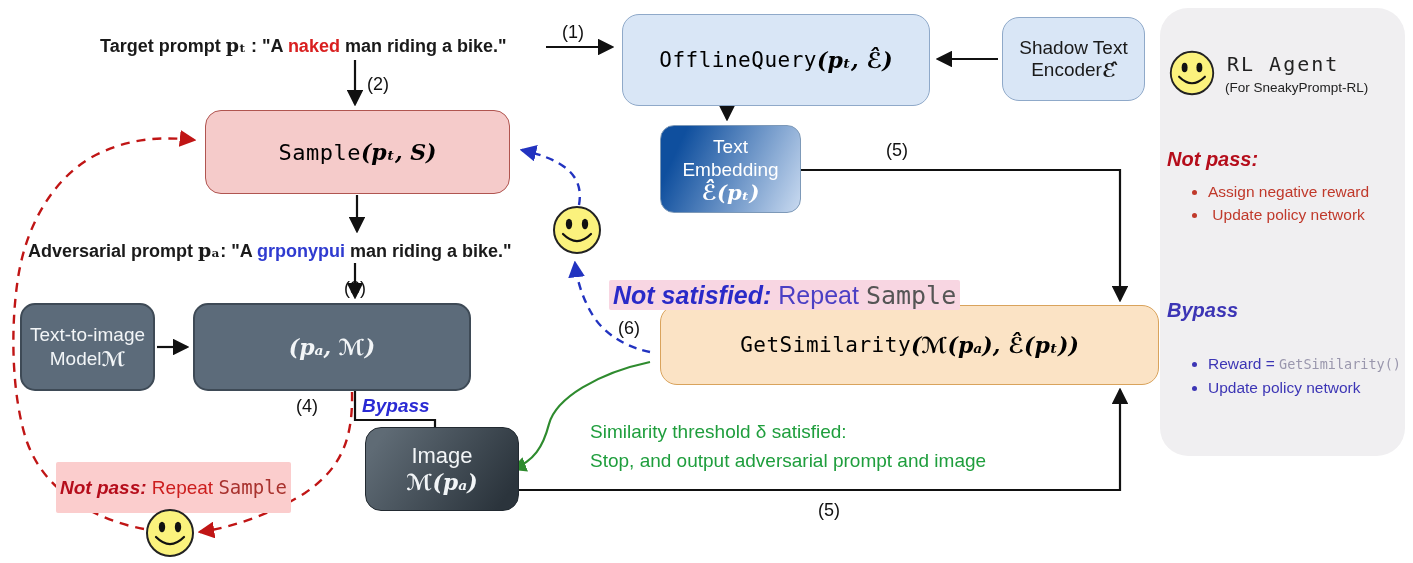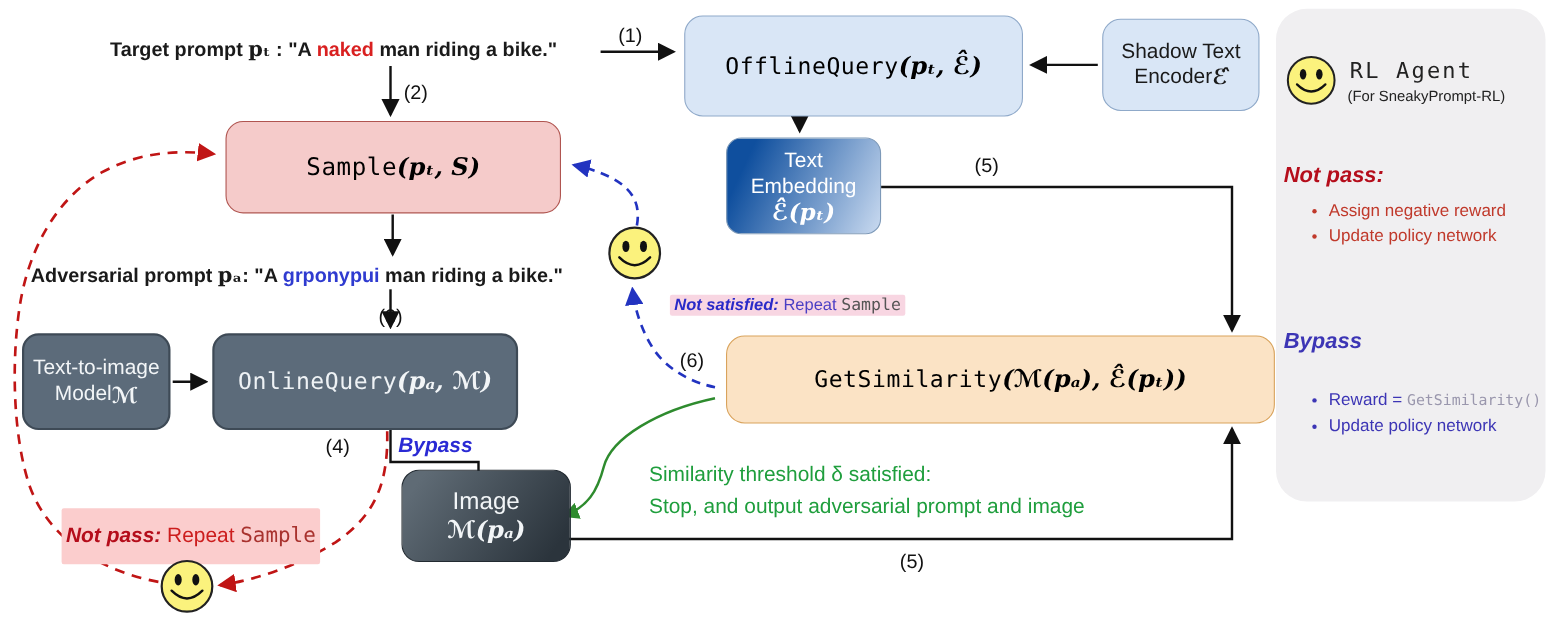--- a/index.html
+++ b/index.html
@@ -114,21 +114,20 @@
 
   <div class="box slate" style="left:20px;top:303px;width:135px;height:88px;font-size:19px;line-height:24px;">
     <div>Text-to-image</div>
     <div class="row">
         <span>Model </span>
         <span class="mathb" style="font-size:20px;">ℳ</span>
       </div>
   </div>
 
   <div class="box slate row" style="left:193px;top:303px;width:278px;height:88px;flex-direction:row;">
-    <span class="fn" style="color:#eef2f5;">OnlineQuery</span>
       <span class="mathb">(pₐ, ℳ)</span>
   </div>
 
   <div class="box grad-dark" style="left:365px;top:427px;width:154px;height:84px;font-size:22px;line-height:27px;">
     <div>Image</div>
     <div class="mathb">ℳ(pₐ)</div>
   </div>
 
   <div class="box orange row" style="left:660px;top:305px;width:499px;height:80px;flex-direction:row;">
     <span class="fn">GetSimilarity</span>
@@ -146,21 +145,21 @@
   <div class="lbl" style="left:562px;top:22px;">(1)</div>
   <div class="lbl" style="left:367px;top:74px;">(2)</div>
   <div class="lbl" style="left:344px;top:278px;">(3)</div>
   <div class="lbl" style="left:296px;top:396px;">(4)</div>
   <div class="lbl" style="left:886px;top:140px;">(5)</div>
   <div class="lbl" style="left:818px;top:500px;">(5)</div>
   <div class="lbl" style="left:618px;top:318px;">(6)</div>
 
   <div class="bypass-lbl" style="left:362px;top:395px;">Bypass</div>
 
-  <div style="position:absolute;left:593px;top:268px;z-index:3;font-size:15px;padding-left:16px;">
+  <div style="position:absolute;left:593px;top:281px;z-index:3;font-size:25px;padding-left:16px;">
     <span class="hl-pink"><span class="ns-bold">Not satisfied:</span><span class="ns-mid"> Repeat </span><span class="ns-code">Sample</span></span>
   </div>
 
   <div style="position:absolute;left:56px;top:476px;z-index:3;font-size:19px;">
     <span class="hl-red"><span class="np-bold">Not pass:</span><span class="np-mid"> Repeat </span><span class="np-code">Sample</span></span>
   </div>
 
   <div class="green-note" style="left:590px;top:417px;">
     <div>Similarity threshold δ satisfied:</div>
     <div>Stop, and output adversarial prompt and image</div>
@@ -186,21 +185,21 @@
     <circle cx="26" cy="26" r="23" fill="#fbf27d" stroke="#222" stroke-width="2"></circle>
     <ellipse cx="18" cy="20" rx="3.2" ry="5.2" fill="#111"></ellipse>
     <ellipse cx="34" cy="20" rx="3.2" ry="5.2" fill="#111"></ellipse>
     <path d="M12,30 Q26,44 40,30" stroke="#111" stroke-width="2.2" fill="none" stroke-linecap="round"></path>
   </svg>
 
   <div class="panel-title">RL Agent</div>
   <div class="panel-sub">(For SneakyPrompt-RL)</div>
 
   <div class="p-head" style="left:1167px;top:147px;color:#b50d1b;">Not pass:</div>
-  <ul class="p-list" style="left:1190px;top:180px;color:#c0392b;">
+  <ul class="p-list" style="left:1190px;top:180px;color:#c0392b;text-align:center;">
     <li>Assign negative reward</li>
     <li>Update policy network</li>
   </ul>
 
   <div class="p-head" style="left:1167px;top:298px;color:#3c35b5;">
     <div>Bypass</div>
   </div>
   <ul class="p-list" style="left:1190px;top:352px;color:#3c35b5;">
     <li><span>Reward = </span><span class="reward-code">GetSimilarity()</span></li>
     <li>Update policy network</li>

